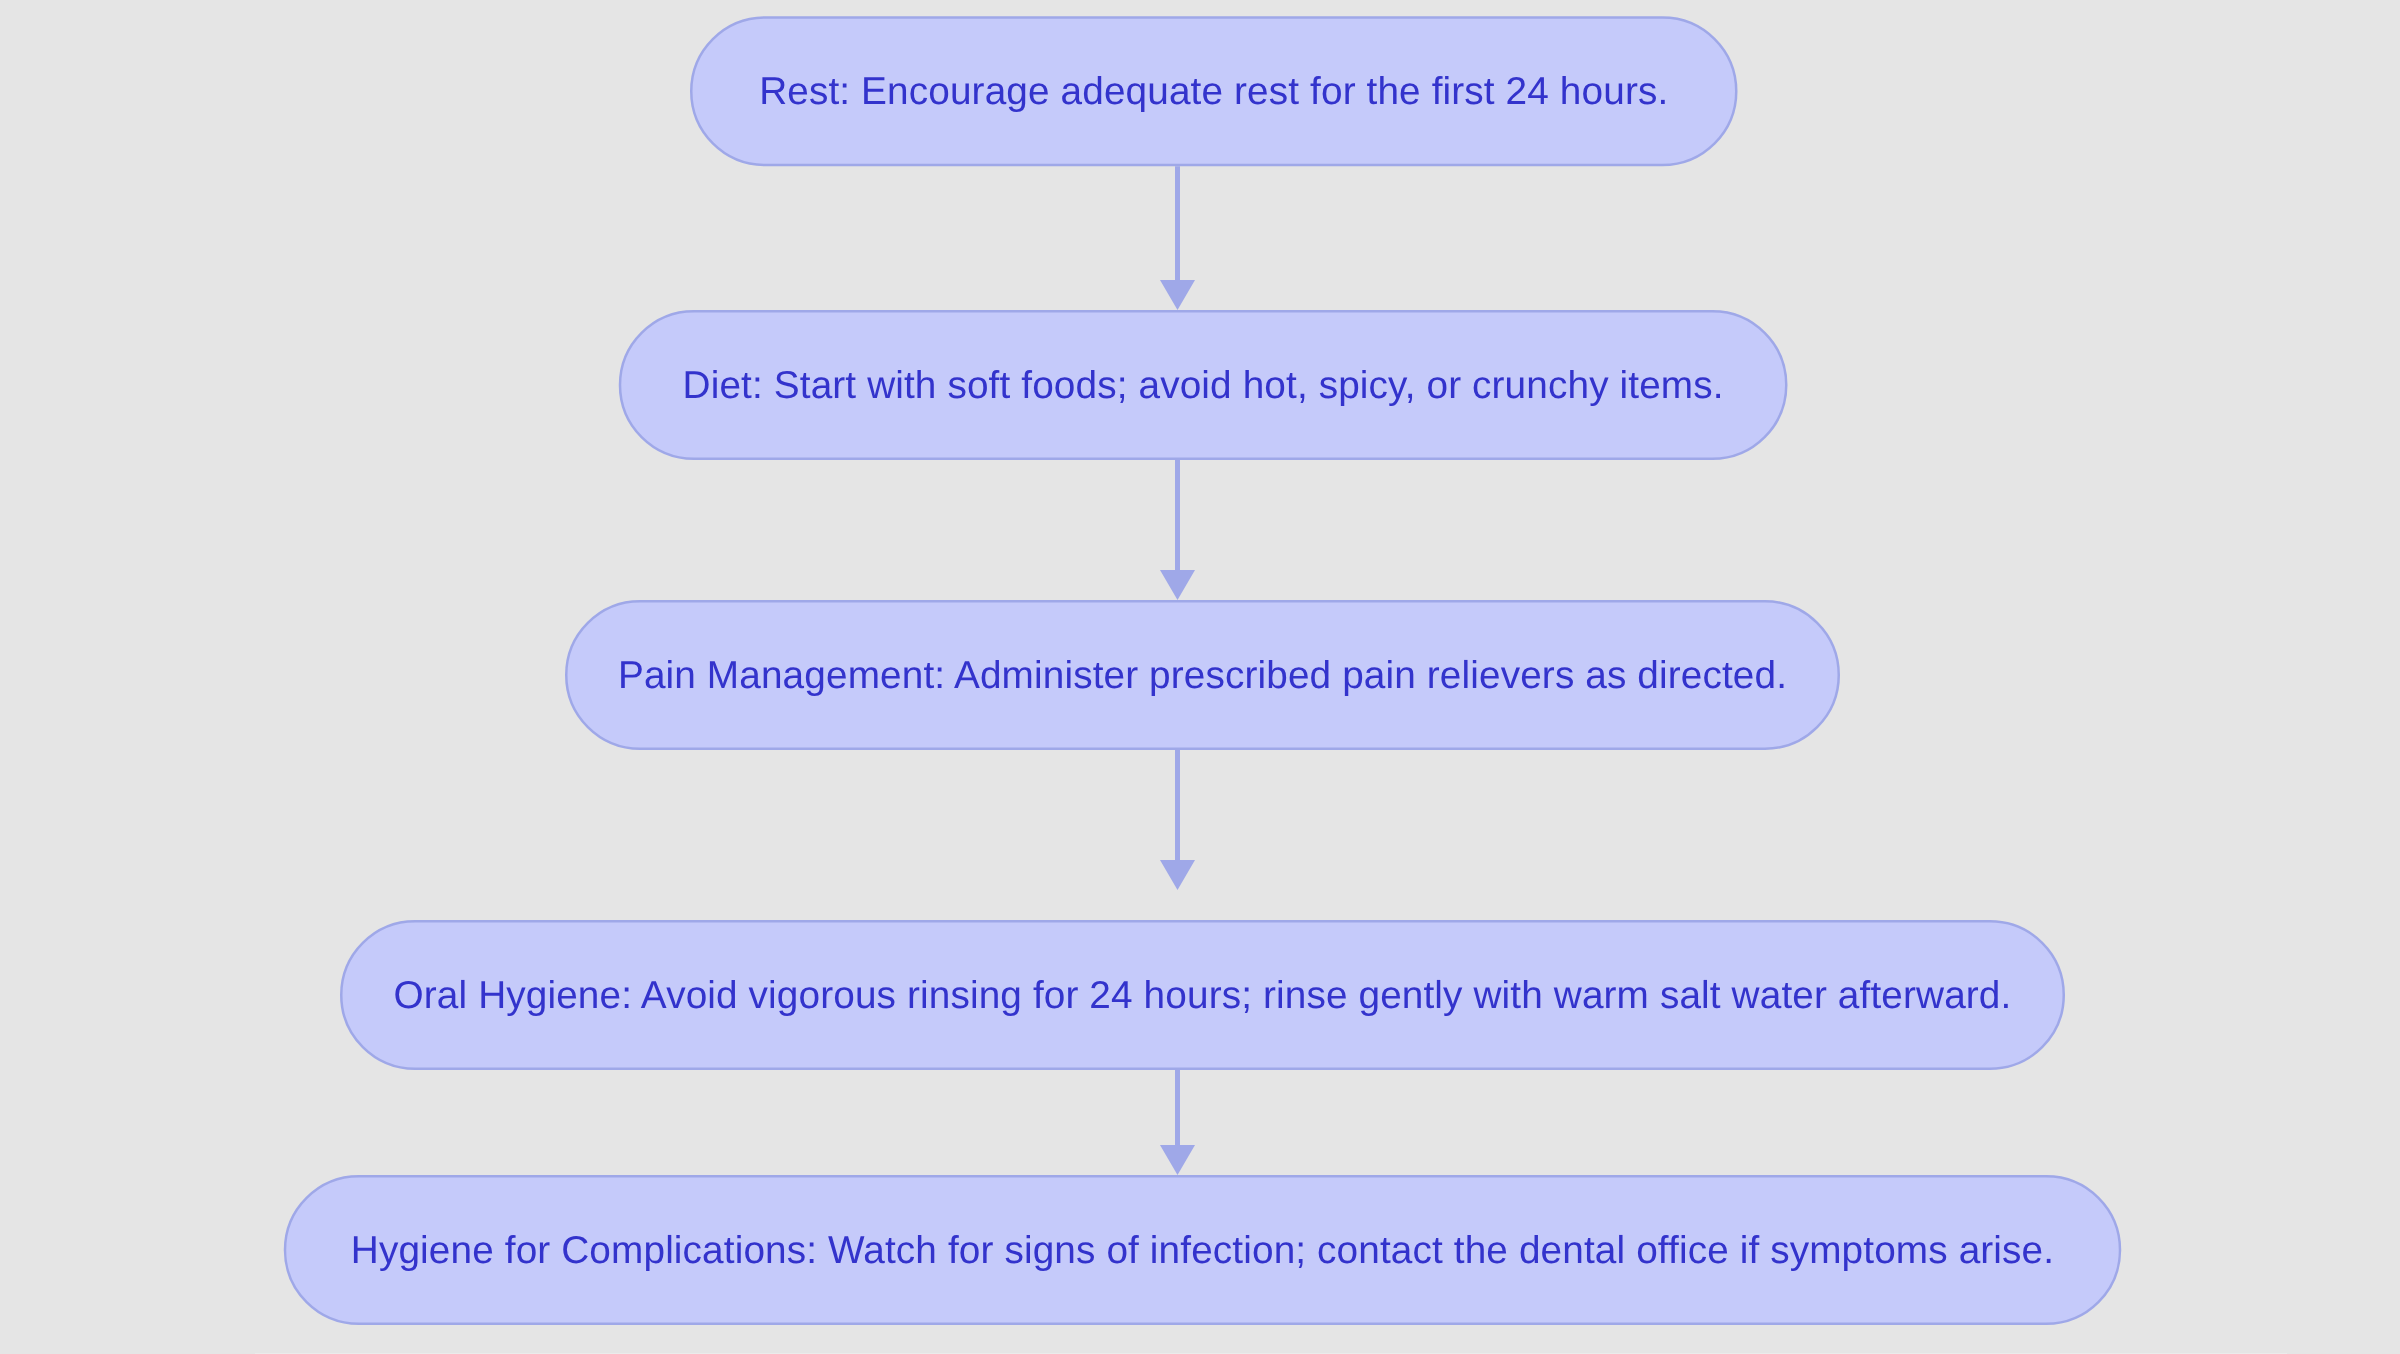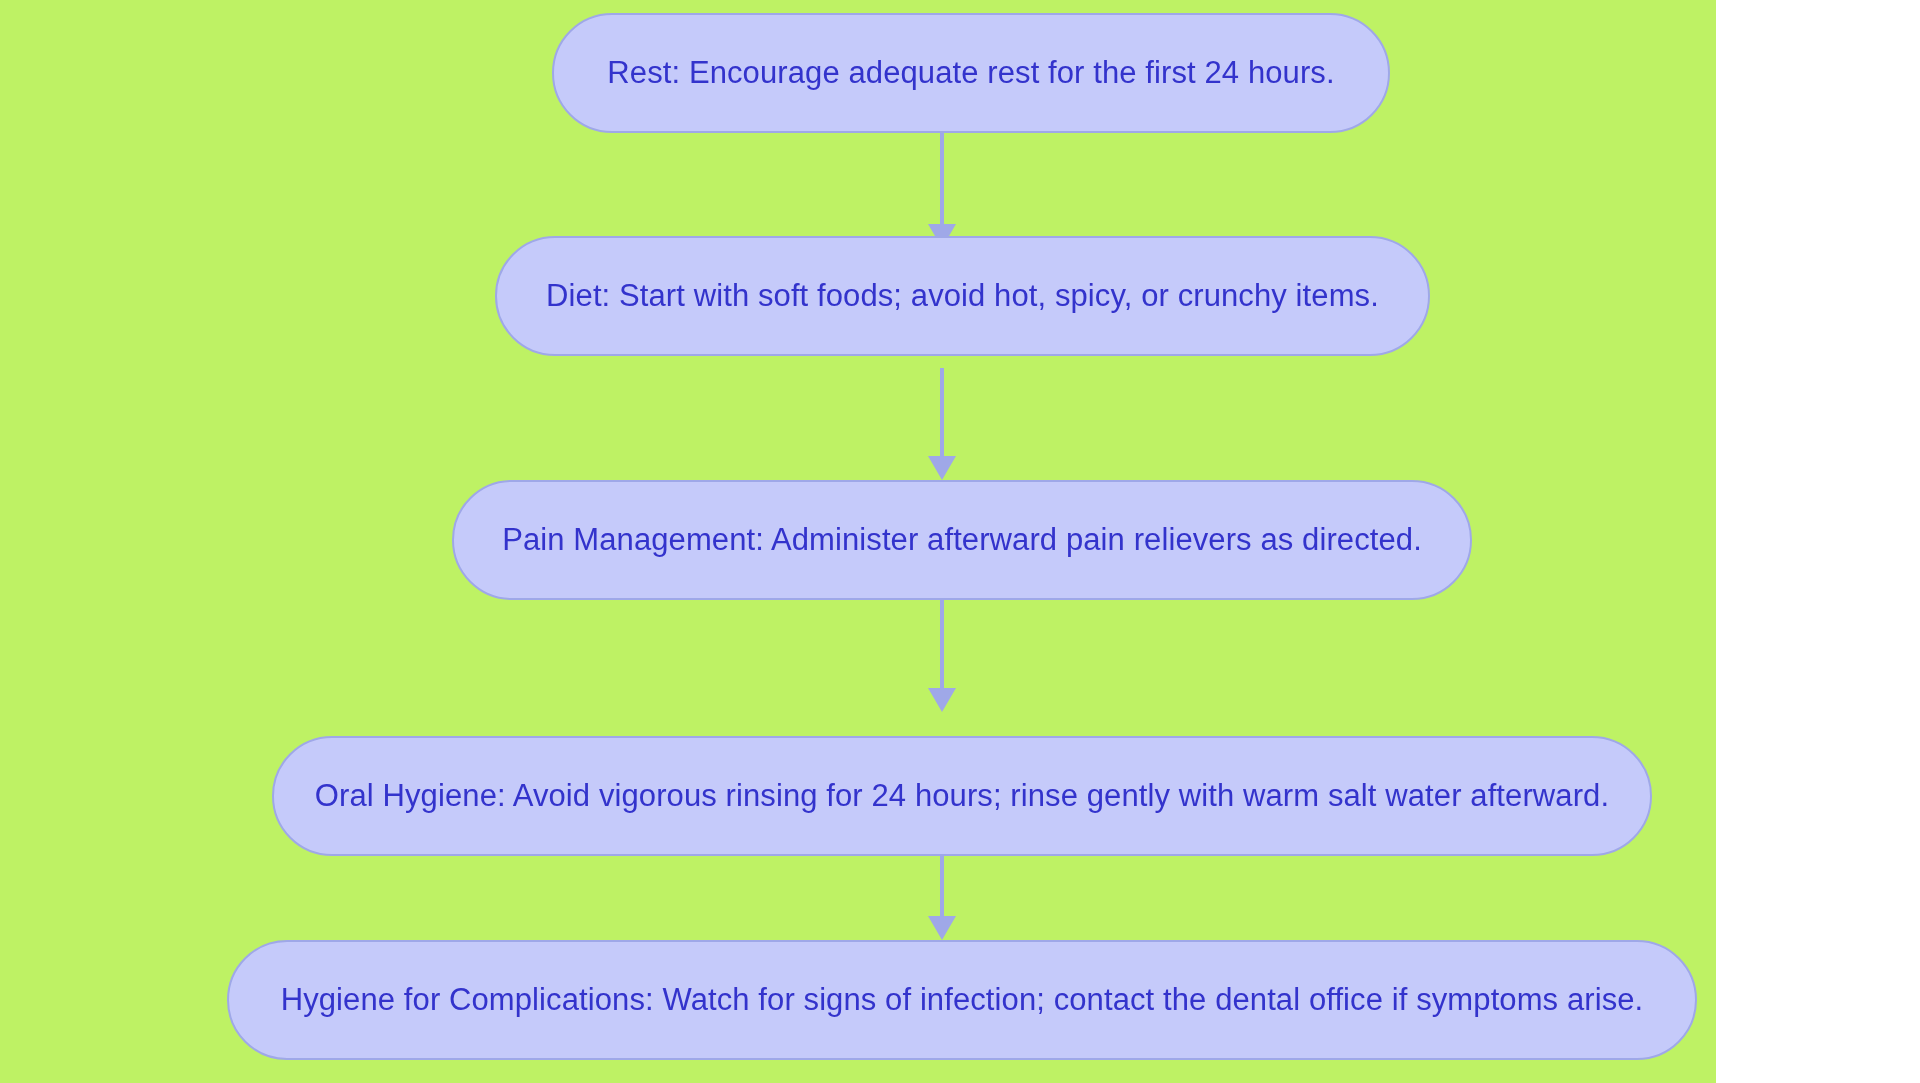--- a/index.html
+++ b/index.html
@@ -8,23 +8,23 @@
     background: #ffffff;
   }
   body {
     width: 1920px;
     height: 1083px;
     font-family: "Liberation Sans", sans-serif;
     overflow: hidden;
   }
   #flowchart {
     position: relative;
-    width: 1716px;
+    width: 1920px;
     height: 1083px;
-    background: #bef264;
+    background: #e5e5e5;
   }
   .node {
     position: absolute;
     box-sizing: border-box;
     display: flex;
     align-items: center;
     justify-content: center;
     background: #c5cafa;
     border: 2px solid #9fa8e8;
     border-radius: 999px;
@@ -81,25 +81,25 @@
       <div class="stem" style="height: 90px;"></div>
       <div class="head"></div>
     </div>
     <div class="edge" style="left: 922px; top: 832px; height: 108px;">
       <div class="stem" style="height: 86px;"></div>
       <div class="head"></div>
     </div>
     <div class="node" style="left: 552px; top: 13px; width: 838px;">
       <span class="node-label">Rest: Encourage adequate rest for the first 24 hours.</span>
     </div>
-    <div class="node" style="left: 495px; top: 236px; width: 935px;">
+    <div class="node" style="left: 495px; top: 248px; width: 935px;">
       <span class="node-label">Diet: Start with soft foods; avoid hot, spicy, or crunchy items.</span>
     </div>
     <div class="node" style="left: 452px; top: 480px; width: 1020px;">
-      <span class="node-label">Pain Management: Administer afterward pain relievers as directed.</span>
+      <span class="node-label">Pain Management: Administer prescribed pain relievers as directed.</span>
     </div>
     <div class="node" style="left: 272px; top: 736px; width: 1380px;">
       <span class="node-label">Oral Hygiene: Avoid vigorous rinsing for 24 hours; rinse gently with warm salt water afterward.</span>
     </div>
     <div class="node" style="left: 227px; top: 940px; width: 1470px;">
       <span class="node-label">Hygiene for Complications: Watch for signs of infection; contact the dental office if symptoms arise.</span>
     </div>
   </div>
 
 </body></html>

